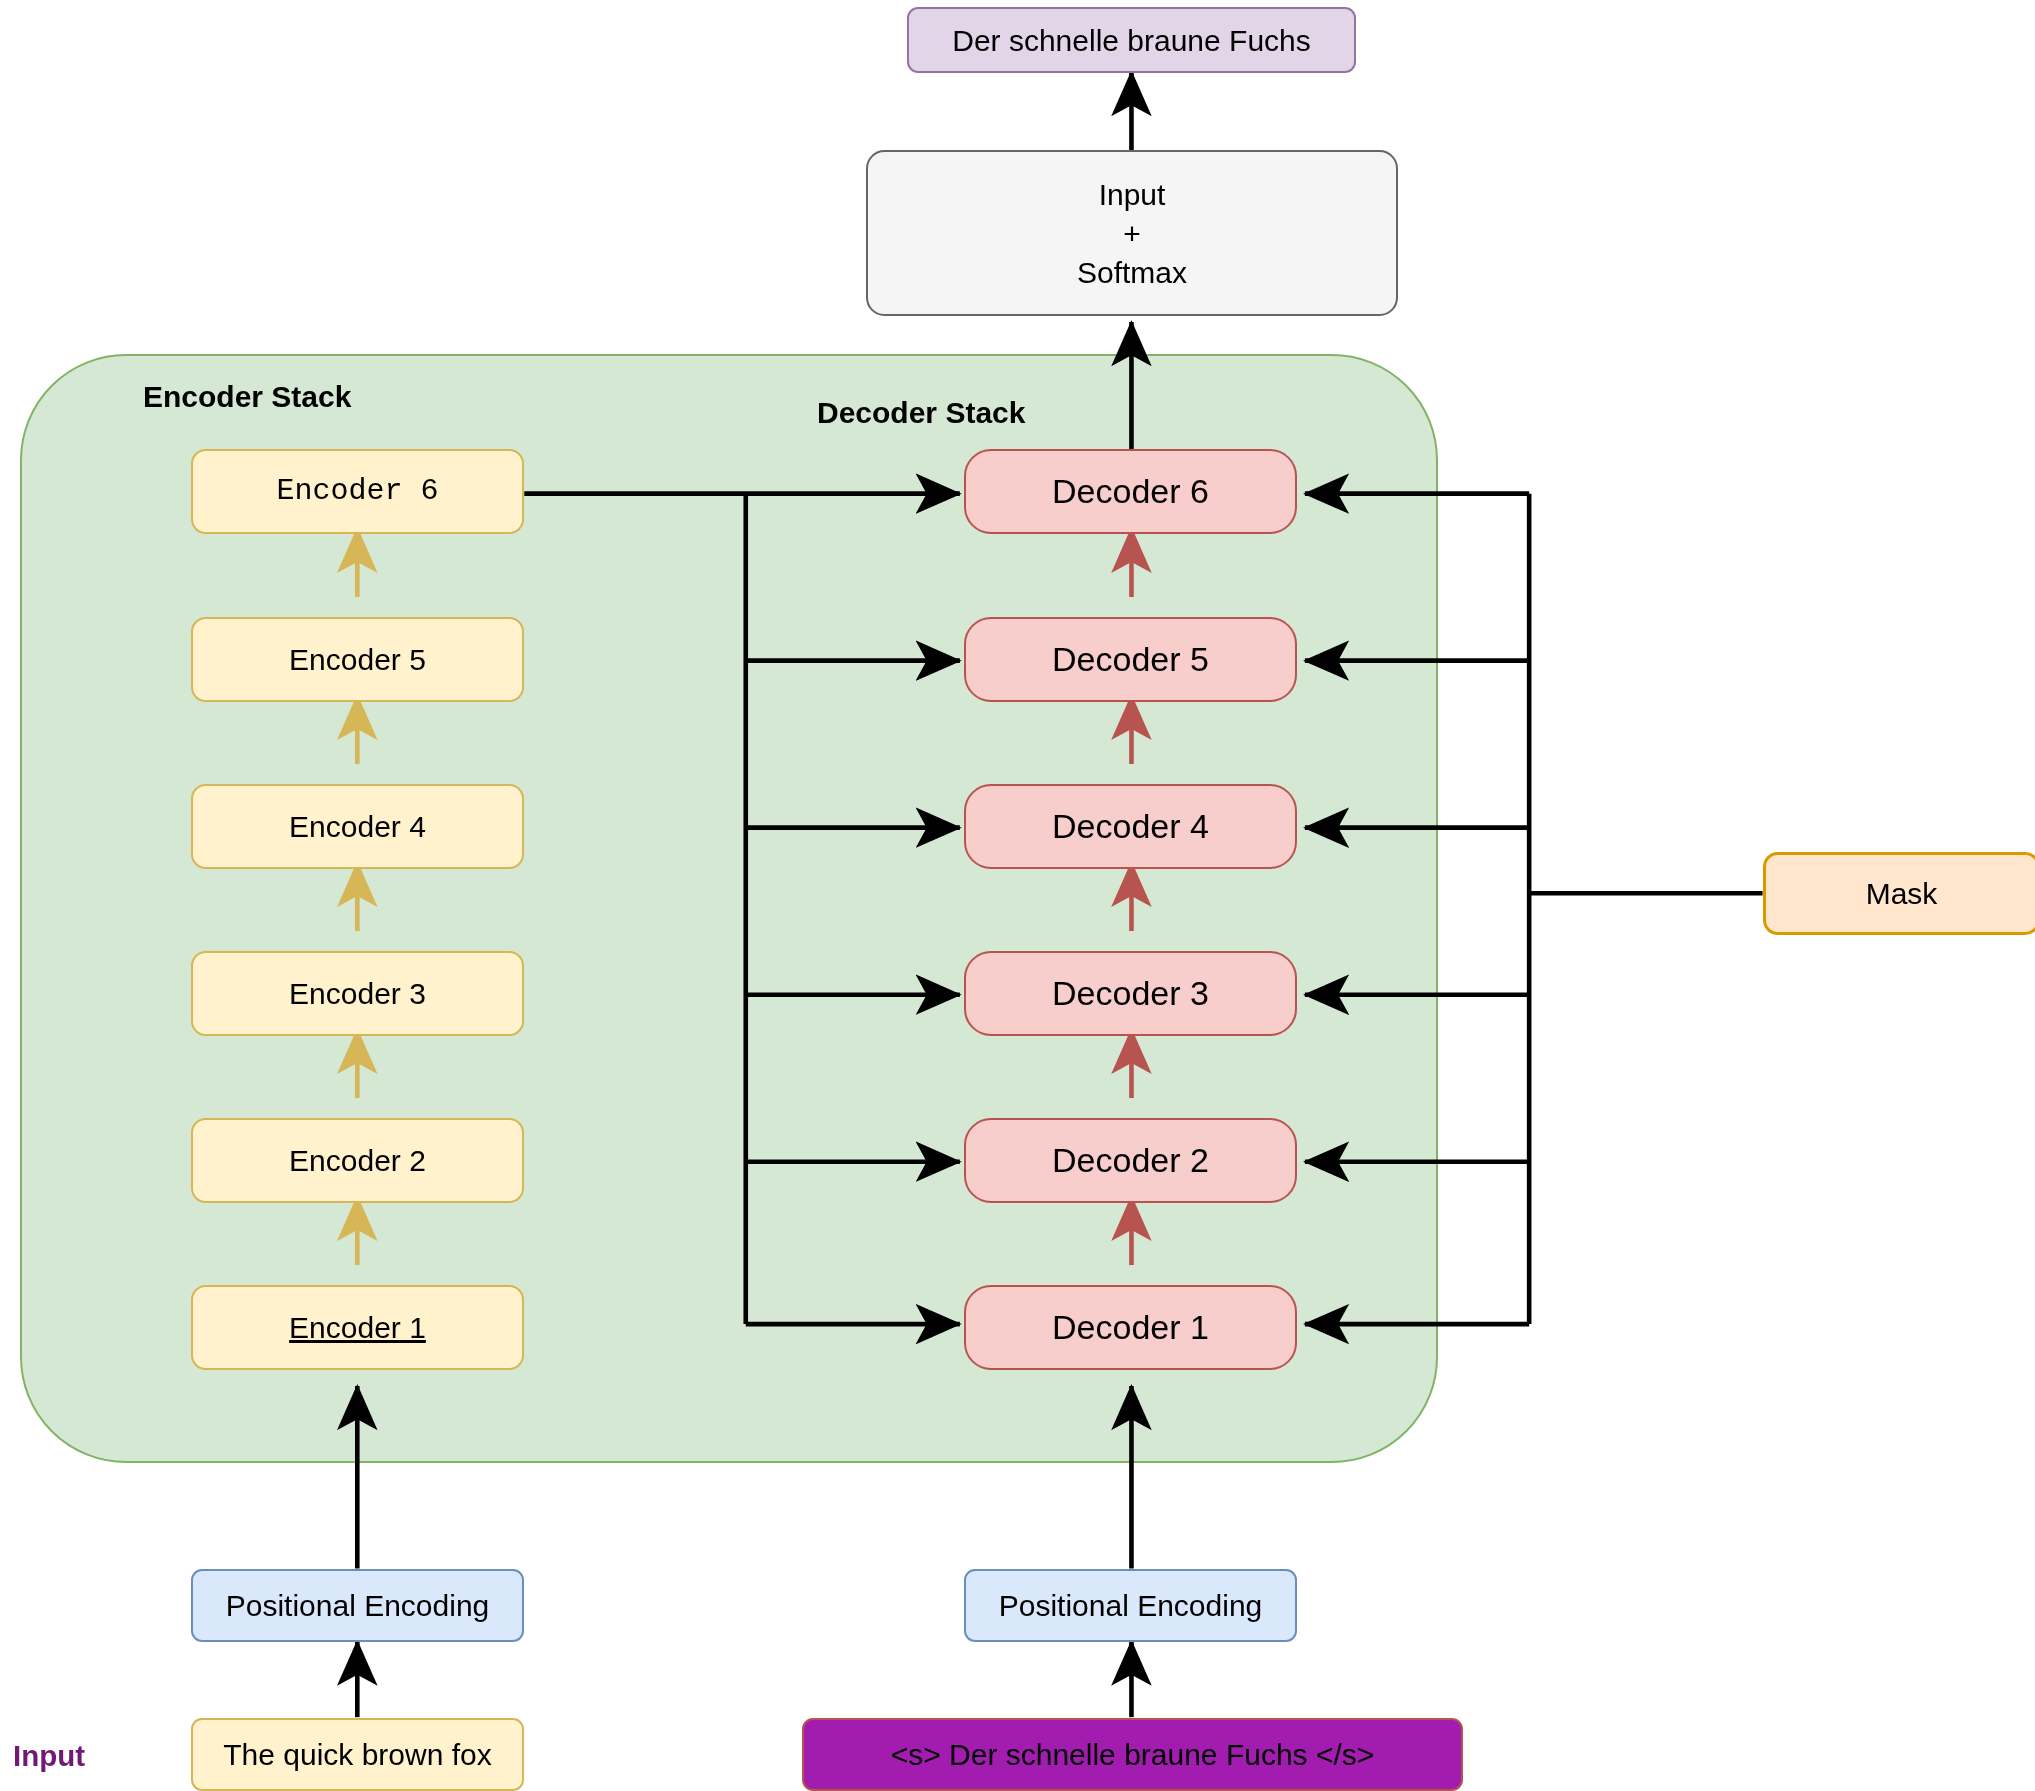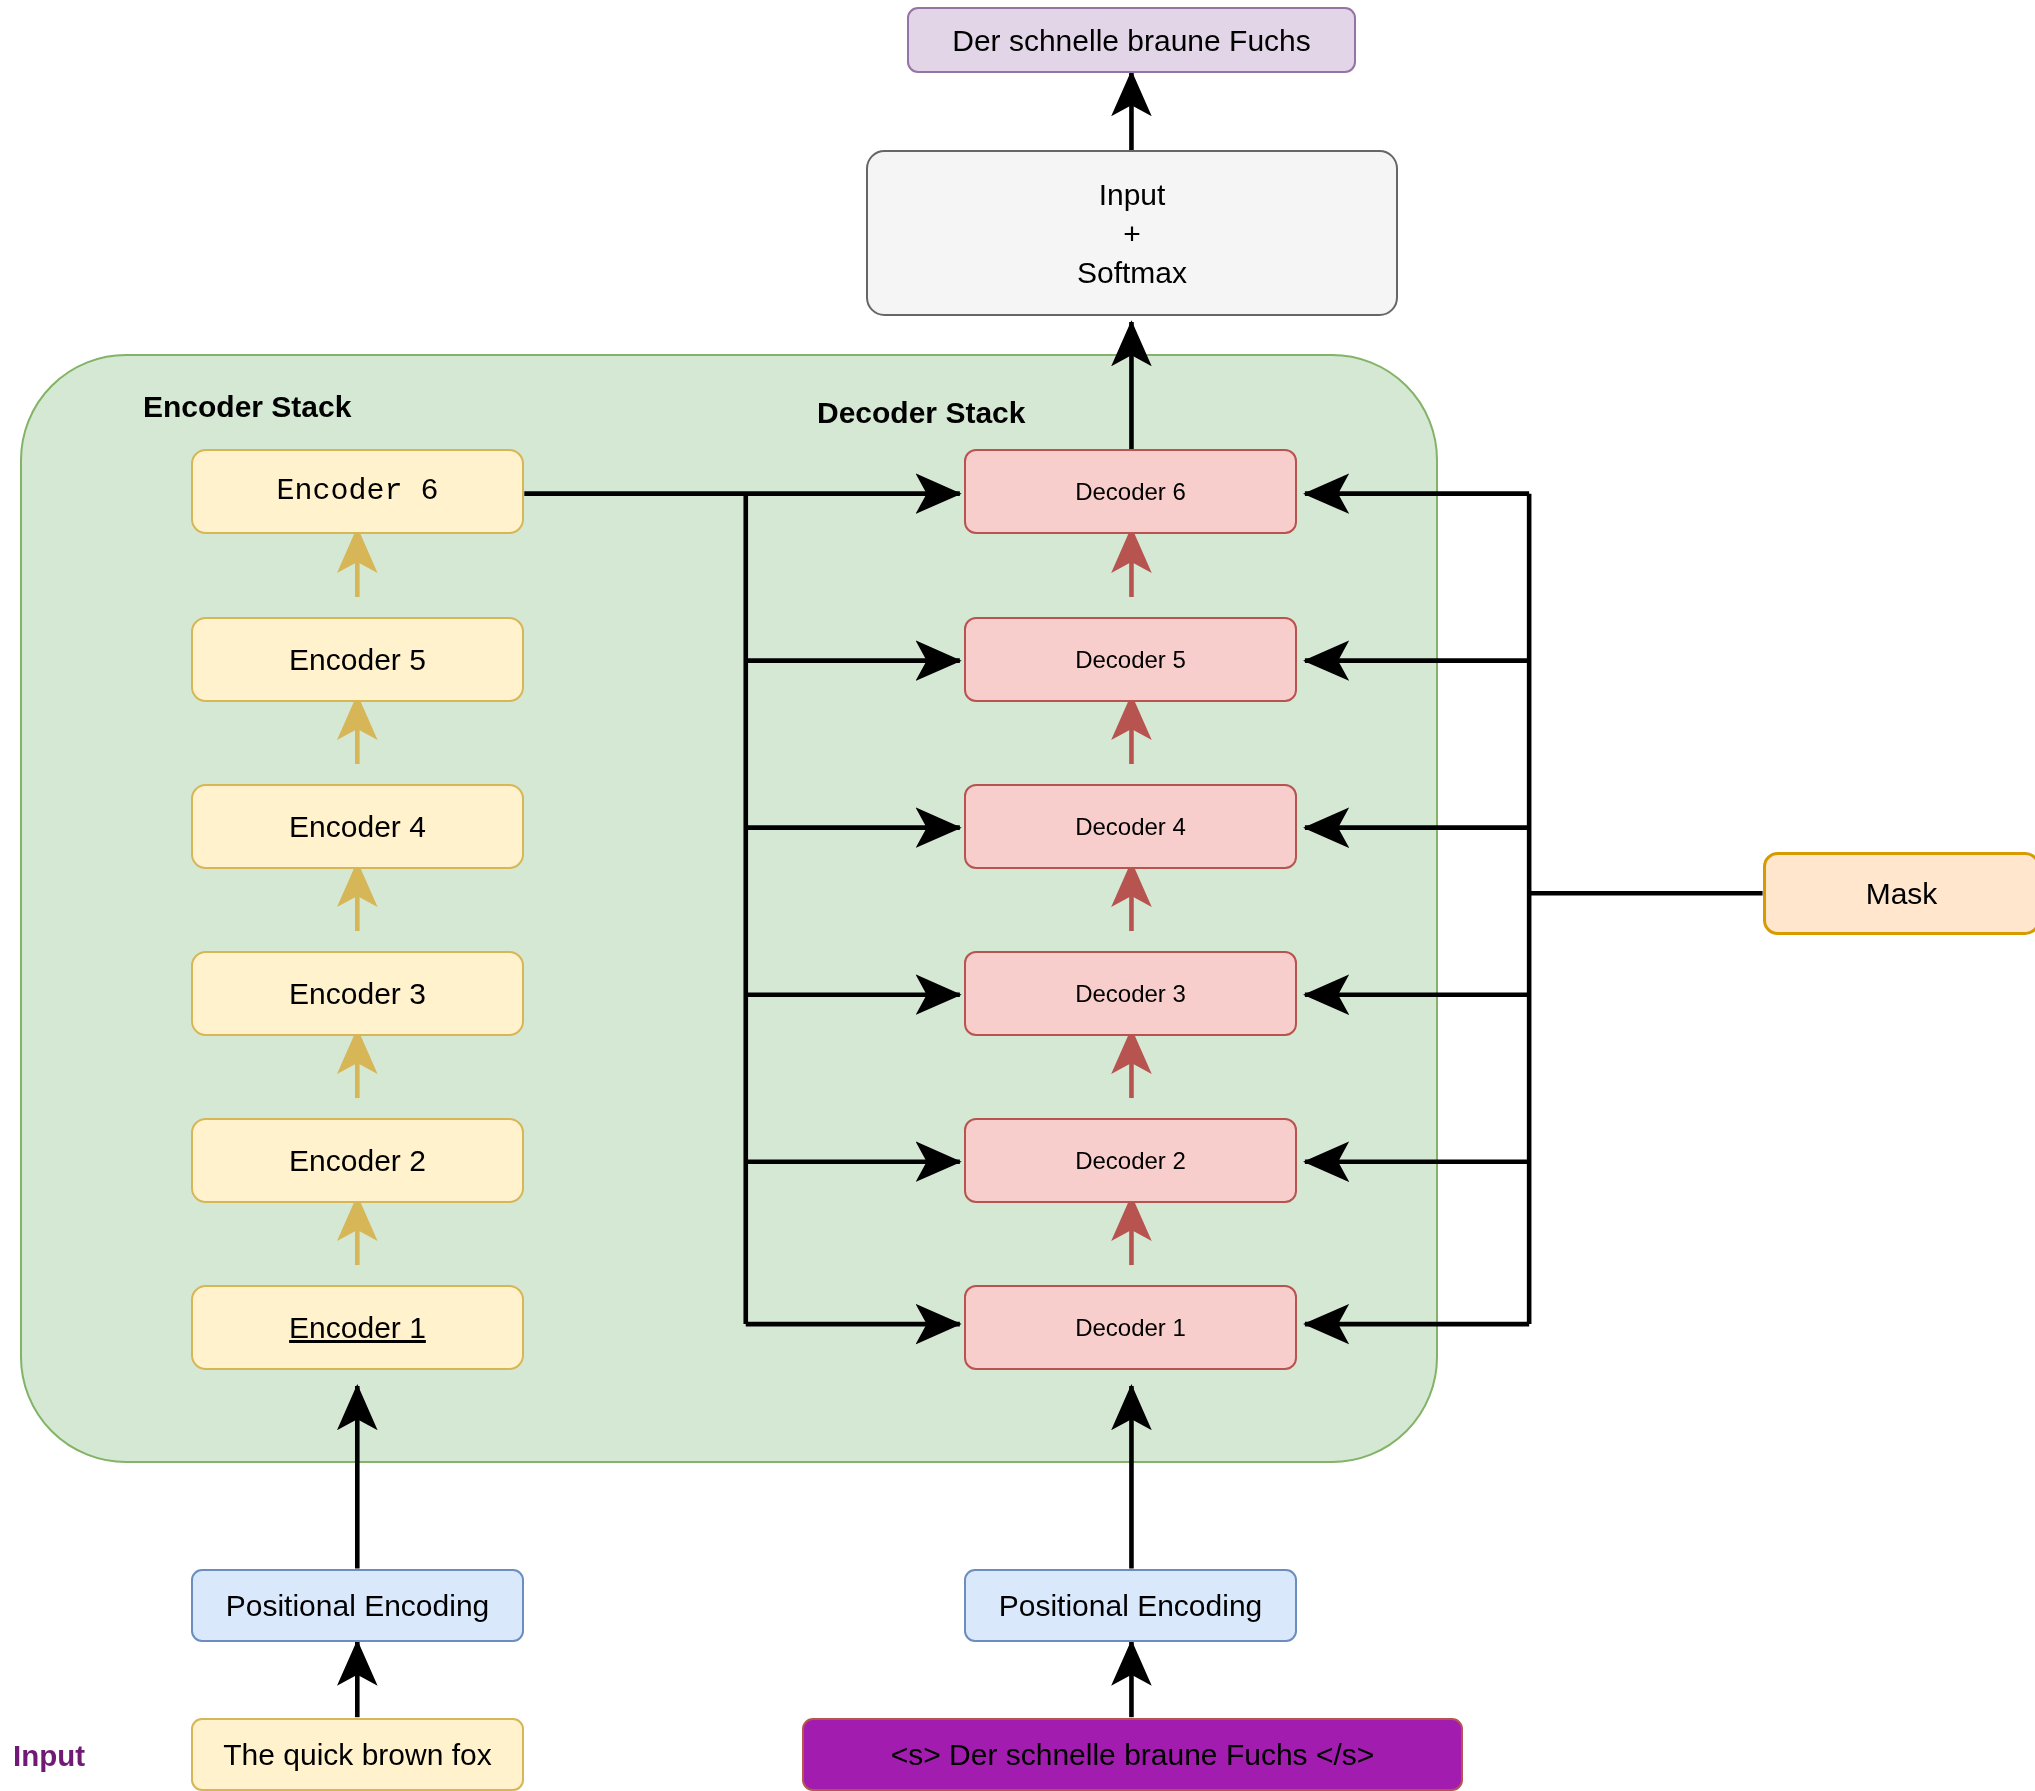--- a/index.html
+++ b/index.html
@@ -54,22 +54,22 @@
   .encoder-box {
     background: #fff2cc;
     border: 2.8px solid #d6b656;
     border-radius: 14.8px;
     font-size: 30px;
   }
   
   .decoder-box {
     background: #f8cecc;
     border: 2.8px solid #b85450;
-    border-radius: 12px;
-    font-size: 24px;
+    border-radius: 27px;
+    font-size: 34px;
   }
   
   .pos-box {
     background: #dae8fc;
     border: 2.8px solid #6c8ebf;
     border-radius: 11px;
     font-size: 30px;
   }
   
   .src-box {
@@ -200,21 +200,21 @@
   <div class="node out-box" style="left:907px; top:7.4px; width:449px; height:66px;">
     <span>Der schnelle braune Fuchs</span>
   </div>
 
   <div class="node head-box" style="left:866px; top:150px; width:532px; height:166px;">
     <span>Input</span>
     <span>+</span>
     <span>Softmax</span>
   </div>
 
-  <div class="stack-title" style="left:143px; top:390px;">Encoder Stack</div>
+  <div class="stack-title" style="left:143px; top:380px;">Encoder Stack</div>
   <div class="stack-title" style="left:817px; top:396px;">Decoder Stack</div>
 
   <div class="node encoder-box" style="left:191px; top:449px; width:333px; height:85px;font-family:Liberation Mono, monospace;">
     <span>Encoder 6</span>
   </div>
   <div class="node encoder-box" style="left:191px; top:617px; width:333px; height:85px;">
     <span>Encoder 5</span>
   </div>
   <div class="node encoder-box" style="left:191px; top:784px; width:333px; height:85px;">
     <span>Encoder 4</span>

